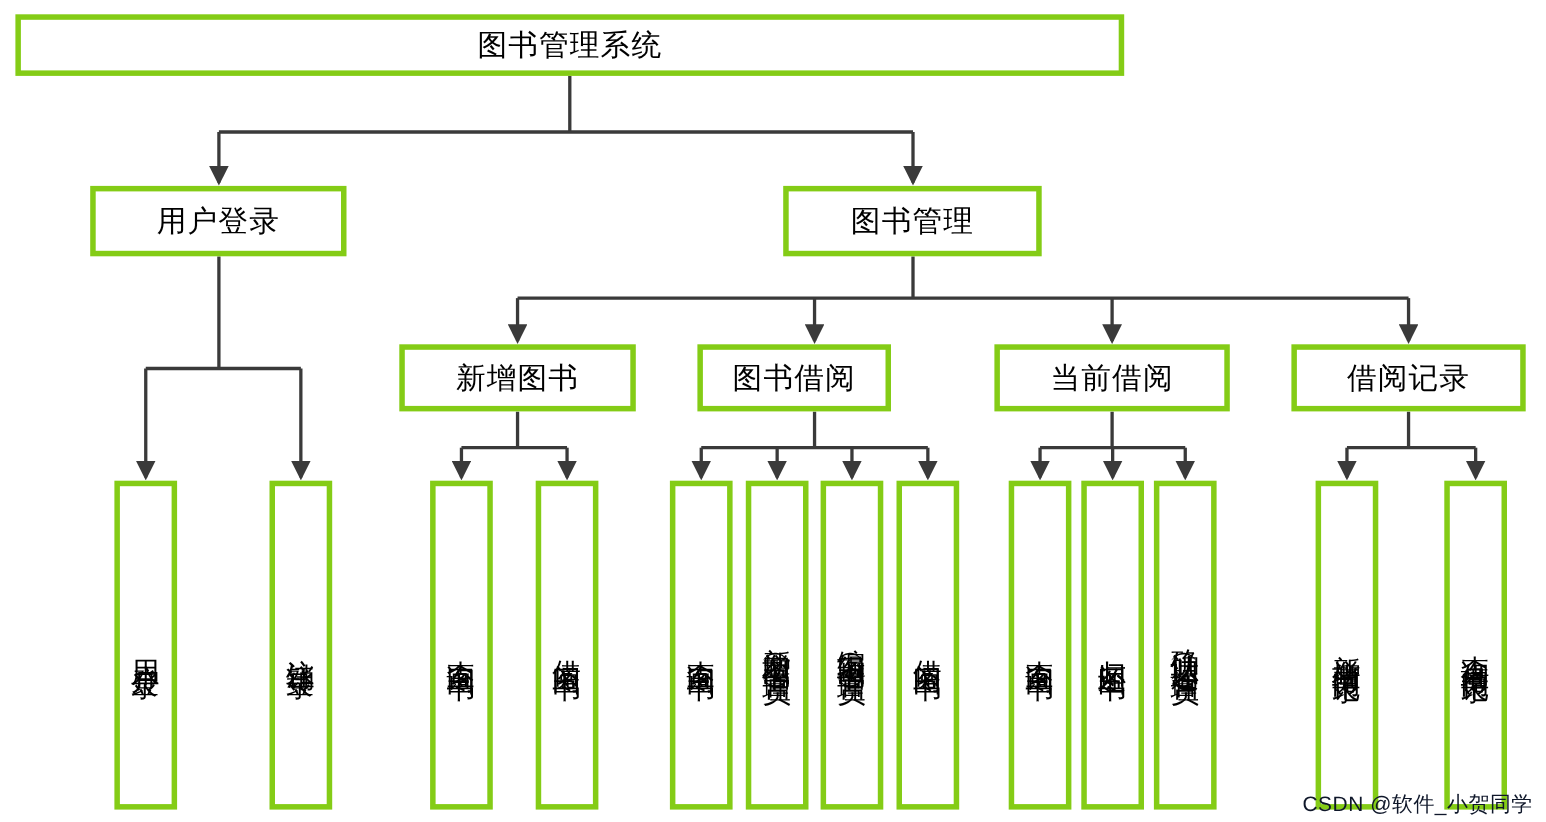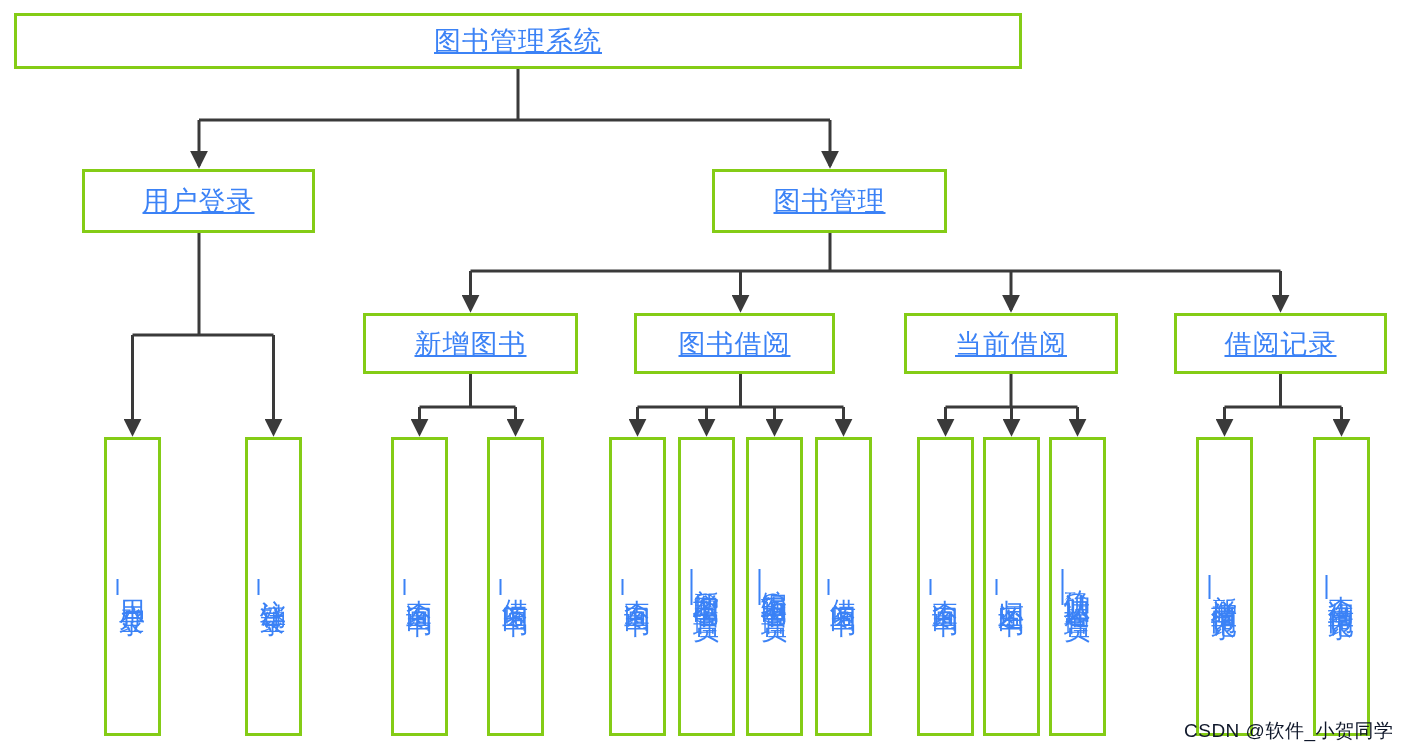--- a/index.html
+++ b/index.html
@@ -17,27 +17,26 @@
   }
   #connectors {
     position: absolute;
     left: 0; top: 0;
     width: 1405px;
     height: 747px;
   }
   .node {
     position: absolute;
     box-sizing: border-box;
-    border: 3px solid #84cc16;
+    border: 5px solid #84cc16;
     background: #ffffff;
     display: flex;
     align-items: center;
     justify-content: center;
-    color: #3b82f6;
-    text-decoration: underline;
+    color: #000000;
   }
   .h-node .label {
     font-size: 27px;
     letter-spacing: 1px;
     white-space: nowrap;
   }
   .v-node .label {
     writing-mode: vertical-rl;
     text-orientation: mixed;
     font-size: 26px;
@@ -111,21 +110,21 @@
   <div class="node h-node" style="left:82px; top:169px; width:233px; height:64px;">
     <span class="label">用户登录</span>
   </div>
   <div class="node h-node" style="left:712px; top:169px; width:235px; height:64px;">
     <span class="label">图书管理</span>
   </div>
 
   <div class="node h-node" style="left:363px; top:313px; width:215px; height:61px;">
     <span class="label">新增图书</span>
   </div>
-  <div class="node h-node" style="left:634px; top:313px; width:201px; height:61px;">
+  <div class="node h-node" style="left:634px; top:313px; width:176px; height:61px;">
     <span class="label">图书借阅</span>
   </div>
   <div class="node h-node" style="left:904px; top:313px; width:214px; height:61px;">
     <span class="label">当前借阅</span>
   </div>
   <div class="node h-node" style="left:1174px; top:313px; width:213px; height:61px;">
     <span class="label">借阅记录</span>
   </div>
 
   <div class="node v-node" style="left:104px; top:437px; width:57px; height:299px;">

